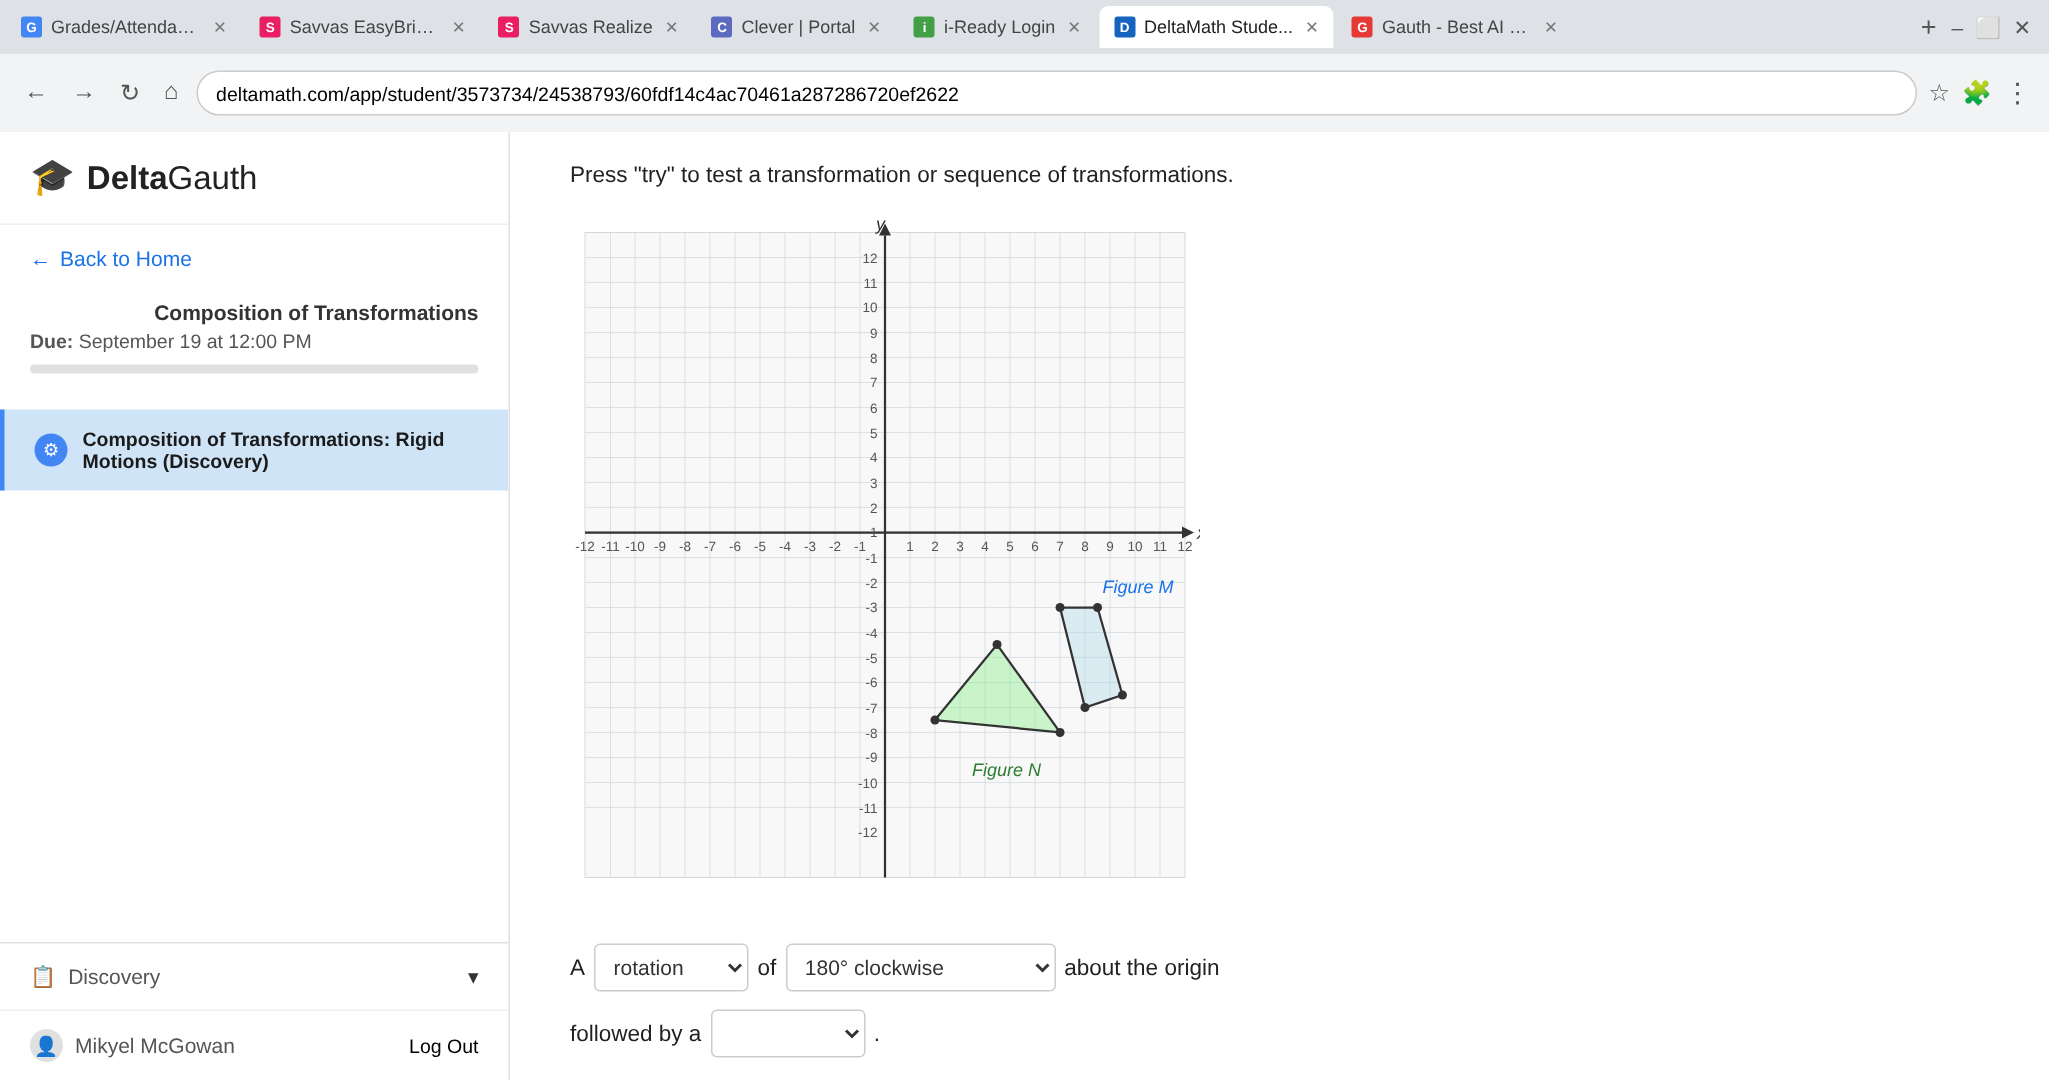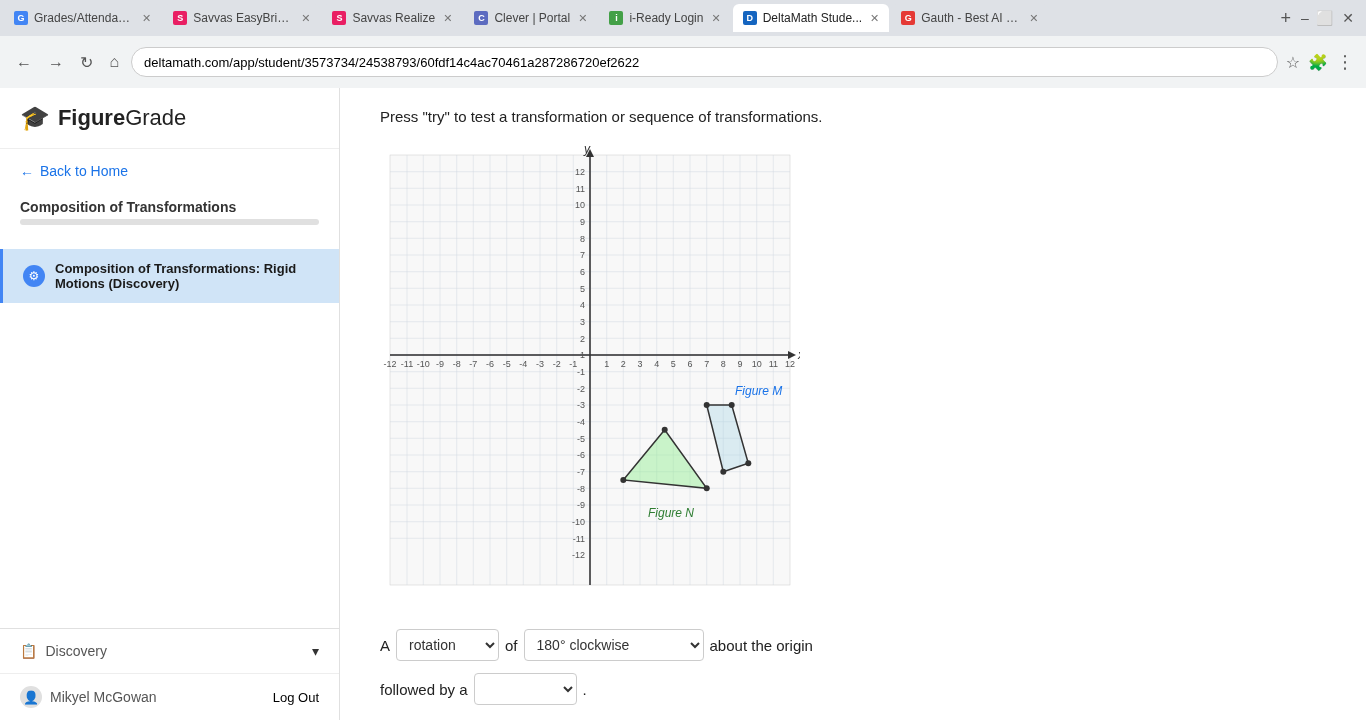--- a/index.html
+++ b/index.html
@@ -108,20 +108,21 @@
       text-decoration: none;
     }
 
     .assignment-section {
       padding: 10px 20px 14px;
     }
     .assignment-title {
       font-weight: bold;
       font-size: 14px;
       margin-bottom: 4px;
+      text-align: right;
     }
     .assignment-due {
       font-size: 13px;
       color: #555;
       margin-bottom: 8px;
     }
     .assignment-due span { font-weight: normal; }
     .grade-line {
       font-size: 13px;
       color: #555;
@@ -315,31 +316,32 @@
     <span class="menu-icon">⋮</span>
   </div>
 </div>
 
 <div class="main-layout">
 
   <div class="sidebar">
     <div class="sidebar-logo">
       <span class="logo-cap">🎓</span>
       <span class="logo-text">
-        <strong>Figure</strong><span>Grade</span>
+        <strong>Delta</strong><span>Gauth</span>
       </span>
     </div>
 
     <a class="back-link">
       <span>←</span>
       <span>Back to Home</span>
     </a>
 
     <div class="assignment-section">
       <div class="assignment-title">Composition of Transformations</div>
+      <div class="assignment-due"><strong>Due:</strong> <span>September 19 at 12:00 PM</span></div>
       <div class="progress-bar-bg">
         <div class="progress-bar-fill" id="progress-fill" style="width:0%"></div>
       </div>
     </div>
 
     <div class="problem-list">
       <div class="problem-item">
         <div class="problem-icon">
           <span>⚙</span>
         </div>

